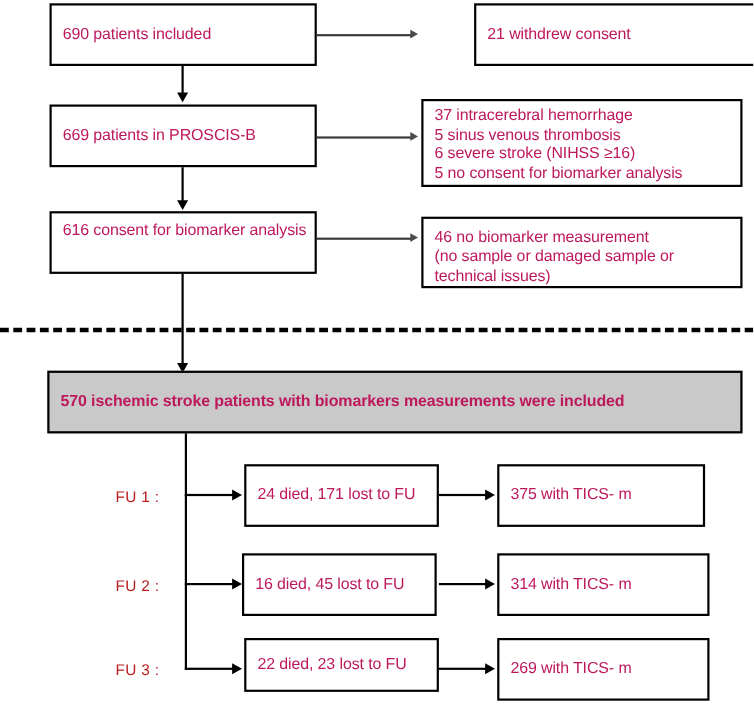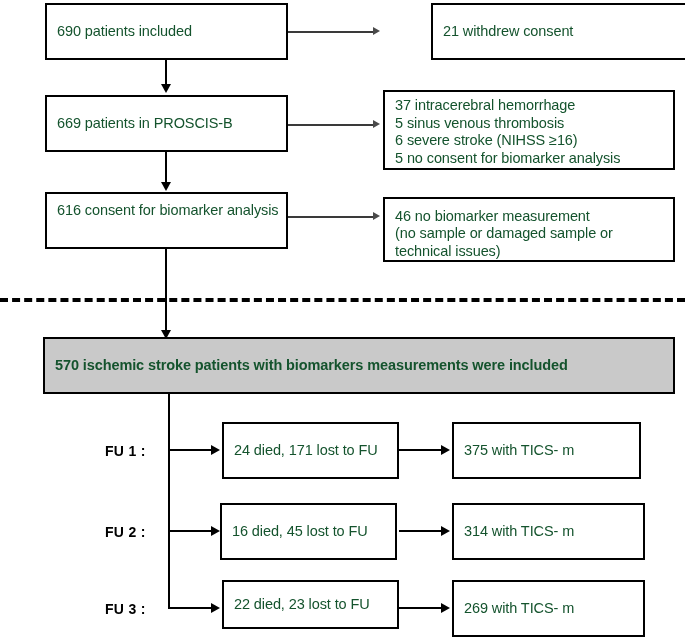--- a/index.html
+++ b/index.html
@@ -21,36 +21,36 @@
     background: #ffffff;
     border: 2.5px solid #000000;
     display: flex;
     align-items: center;
     padding-left: 10px;
     padding-right: 6px;
   }
   .box .txt {
     font-size: 14.5px;
     line-height: 17.5px;
-    color: #14532d;
+    color: #be185d;
     white-space: pre-line;
     letter-spacing: -0.1px;
   }
   .box.grey {
     background: #c9c9c9;
   }
   .box.grey .txt {
     font-weight: bold;
     font-size: 14.5px;
   }
   .fu-label {
     position: absolute;
     font-size: 14px;
-    font-weight: bold;
-    color: #000000;
+    font-weight: normal;
+    color: #b91c1c;
     letter-spacing: 0.3px;
     white-space: nowrap;
     text-align: center;
   }
   .vline {
     position: absolute;
     background: #000000;
     width: 2.4px;
   }
   .hline {

